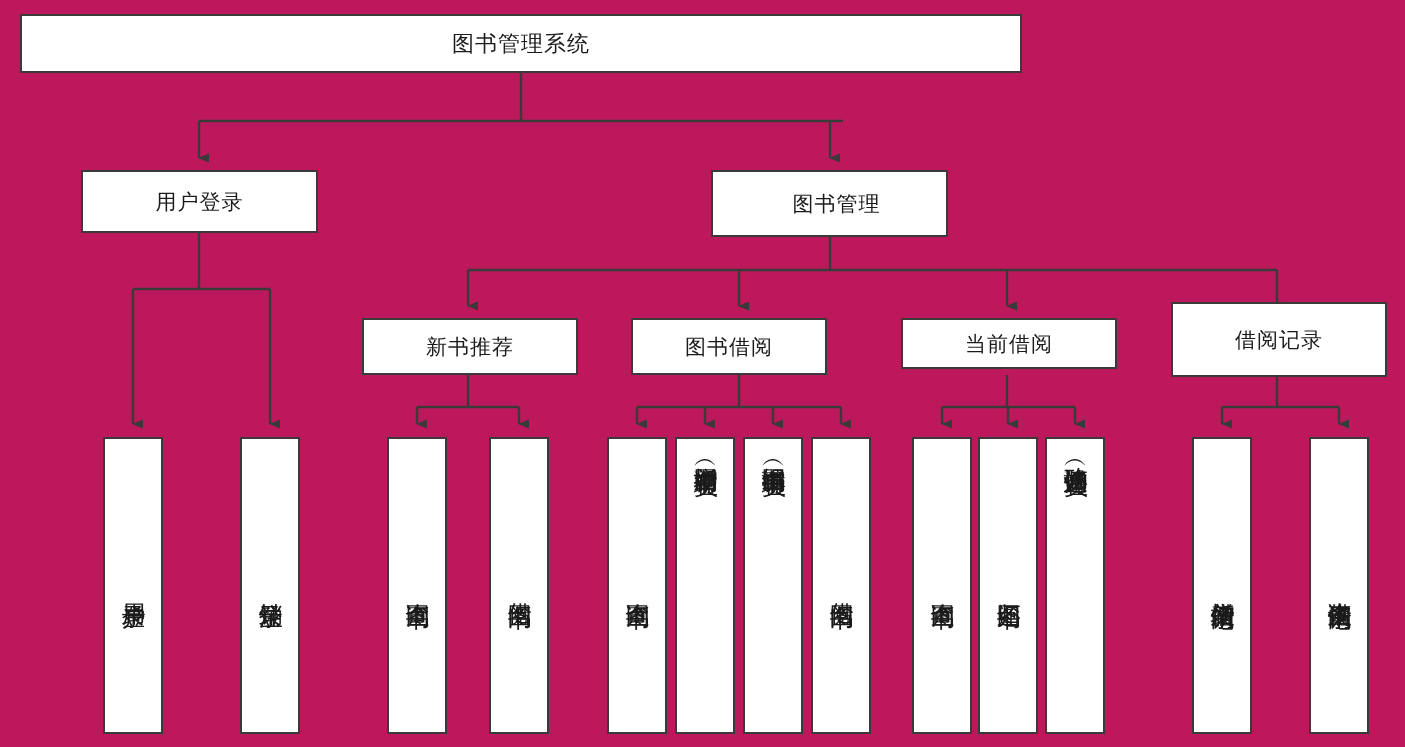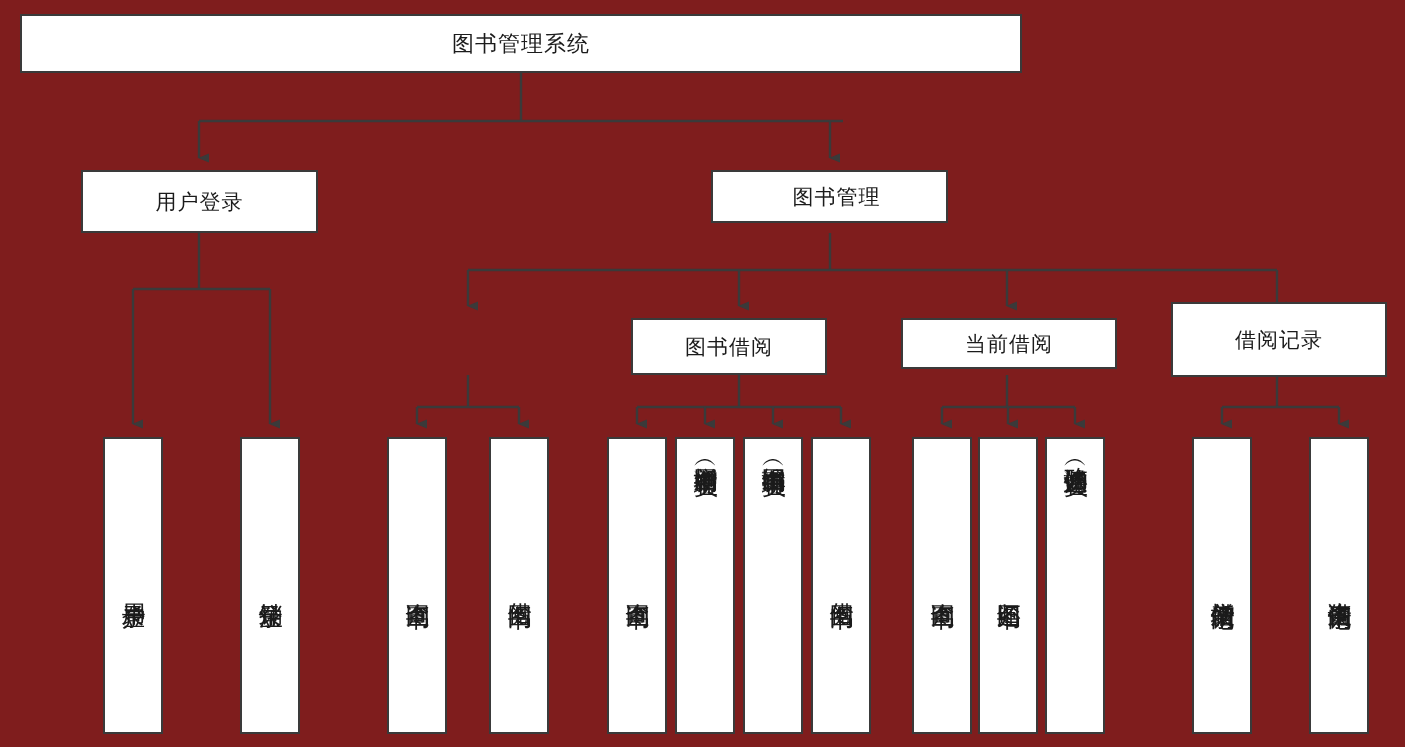--- a/index.html
+++ b/index.html
@@ -7,21 +7,21 @@
     padding: 0;
     background: #ffffff;
   }
   body {
     font-family: "DejaVu Sans", "Liberation Sans", sans-serif;
   }
   #canvas {
     position: relative;
     width: 1405px;
     height: 747px;
-    background: #7f1d1d;
+    background: #be185d;
     overflow: hidden;
   }
   #wires {
     position: absolute;
     left: 0;
     top: 0;
     width: 1405px;
     height: 747px;
   }
   .node {
@@ -128,24 +128,27 @@
     </g>
   </svg>
 
   <div class="node h root" style="left:20px; top:14px; width:1002px; height:59px;">
     <span class="lbl">图书管理系统</span>
   </div>
 
   <div class="node h" style="left:81px; top:170px; width:237px; height:63px;">
     <span class="lbl">用户登录</span>
   </div>
-  <div class="node h" style="left:711px; top:170px; width:237px; height:53px;padding-left:14px;">
+  <div class="node h" style="left:711px; top:170px; width:237px; height:67px;padding-left:14px;">
     <span class="lbl">图书管理</span>
   </div>
 
+  <div class="node h" style="left:362px; top:318px; width:216px; height:57px;">
+    <span class="lbl">新书推荐</span>
+  </div>
   <div class="node h" style="left:631px; top:318px; width:196px; height:57px;">
     <span class="lbl">图书借阅</span>
   </div>
   <div class="node h" style="left:901px; top:318px; width:216px; height:51px;">
     <span class="lbl">当前借阅</span>
   </div>
   <div class="node h" style="left:1171px; top:302px; width:216px; height:75px;">
     <span class="lbl">借阅记录</span>
   </div>
 

